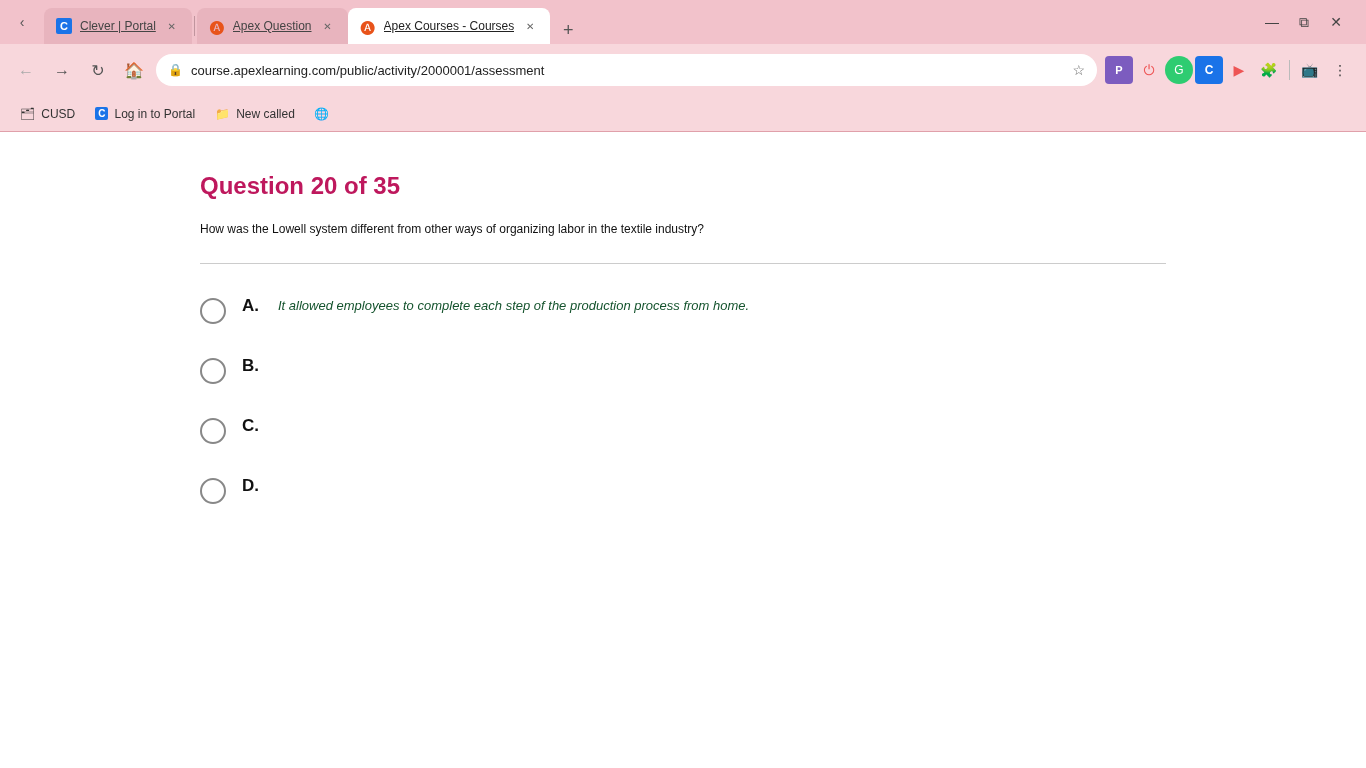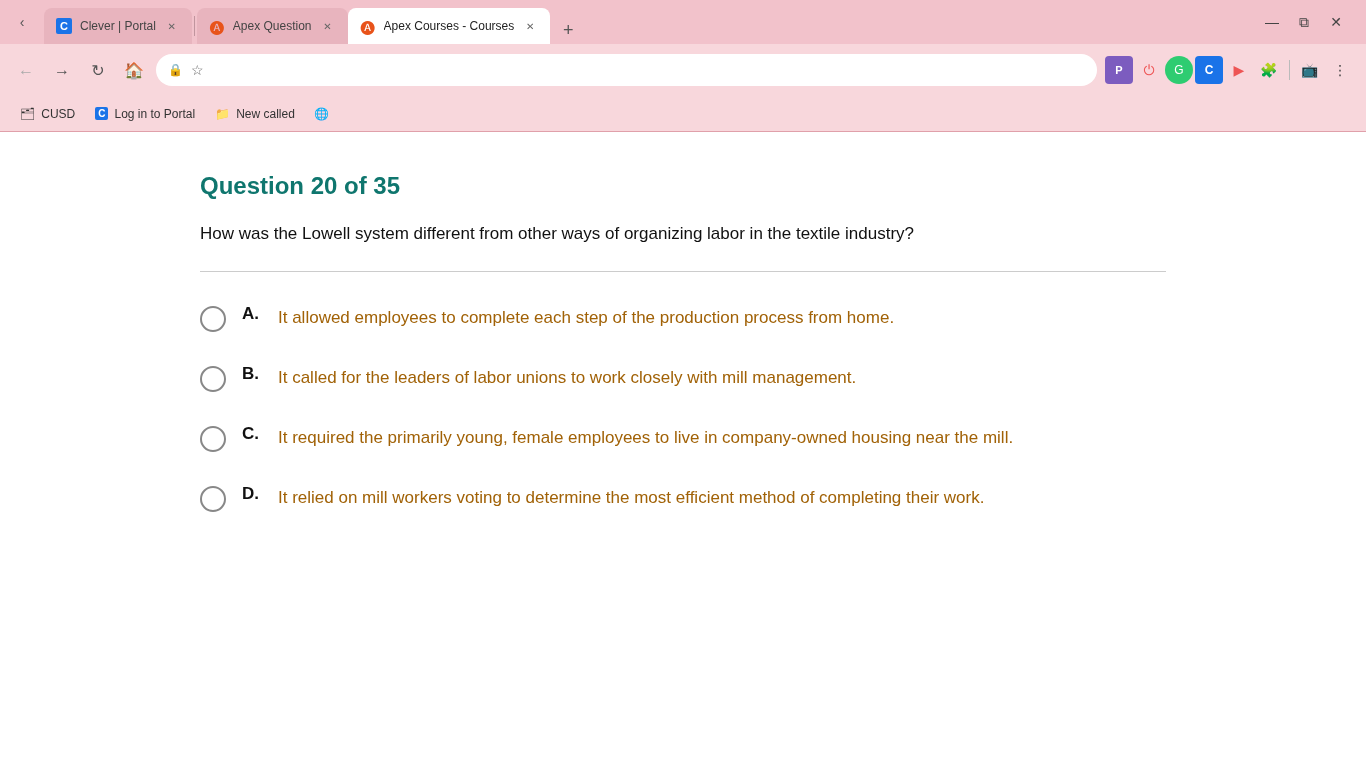--- a/index.html
+++ b/index.html
@@ -60,20 +60,21 @@
       width: 16px; height: 16px;
       display: flex; align-items: center; justify-content: center;
       font-size: 11px;
       flex-shrink: 0;
     }
     .tab-title {
       flex: 1;
       overflow: hidden;
       text-overflow: ellipsis;
       white-space: nowrap;
+      text-decoration: underline;
     }
     .tab-close {
       width: 16px; height: 16px;
       border-radius: 50%;
       display: flex; align-items: center; justify-content: center;
       font-size: 10px;
       color: #666;
       flex-shrink: 0;
     }
     .tab-new {
@@ -177,26 +178,26 @@
     .page-content {
       flex: 1;
       background: #fff;
       overflow-y: auto;
       padding: 40px 200px;
     }
 
     .question-header {
       font-size: 24px;
       font-weight: bold;
-      color: #0f766e;
+      color: #be185d;
       margin-bottom: 20px;
     }
 
     .question-text {
-      font-size: 17px;
+      font-size: 12px;
       color: #111;
       line-height: 1.6;
       margin-bottom: 24px;
     }
 
     .divider-h {
       height: 1px;
       background: #ccc;
       margin-bottom: 32px;
     }
@@ -225,23 +226,24 @@
 
     .answer-label {
       font-size: 17px;
       font-weight: bold;
       color: #111;
       flex-shrink: 0;
       min-width: 20px;
     }
 
     .answer-text {
-      font-size: 17px;
-      color: #a16207;
+      font-size: 13px;
+      color: #14532d;
       line-height: 1.6;
+      font-style: italic;
     }
   </style>
 </head>
 <body>
 
 <div class="browser-frame">
 
   <div class="title-bar">
     <div class="window-controls-left">
 
@@ -277,20 +279,21 @@
     </div>
   </div>
 
   <div class="address-bar">
     <div class="nav-btn disabled">←</div>
     <div class="nav-btn">→</div>
     <div class="nav-btn">↻</div>
     <div class="nav-btn">🏠</div>
     <div class="url-bar">
       <span class="url-icon">🔒</span>
+      <span class="url-text">course.apexlearning.com/public/activity/2000001/assessment</span>
       <span class="url-star">☆</span>
     </div>
     <div class="toolbar-icons">
       <div class="toolbar-icon toolbar-icon-p">P</div>
       <div class="toolbar-icon toolbar-icon-power">⏻</div>
       <div class="toolbar-icon toolbar-icon-g">G</div>
       <div class="toolbar-icon toolbar-icon-c">C</div>
       <div class="toolbar-icon" style="color:#e55;">▶</div>
       <div class="toolbar-icon">🧩</div>
       <div class="divider-v"></div>
@@ -329,32 +332,29 @@
 
       <div class="answer-option">
         <div class="radio-circle"></div>
         <span class="answer-label">A.</span>
         <span class="answer-text">It allowed employees to complete each step of the production process from home.</span>
       </div>
 
       <div class="answer-option">
         <div class="radio-circle"></div>
         <span class="answer-label">B.</span>
-        <span class="answer-text">It called for the leaders of labor unions to work closely with mill management.</span>
       </div>
 
       <div class="answer-option">
         <div class="radio-circle"></div>
         <span class="answer-label">C.</span>
-        <span class="answer-text">It required the primarily young, female employees to live in company-owned housing near the mill.</span>
       </div>
 
       <div class="answer-option">
         <div class="radio-circle"></div>
         <span class="answer-label">D.</span>
-        <span class="answer-text">It relied on mill workers voting to determine the most efficient method of completing their work.</span>
       </div>
 
     </div>
 
   </div>
 
 </div>
 
 </body></html>

